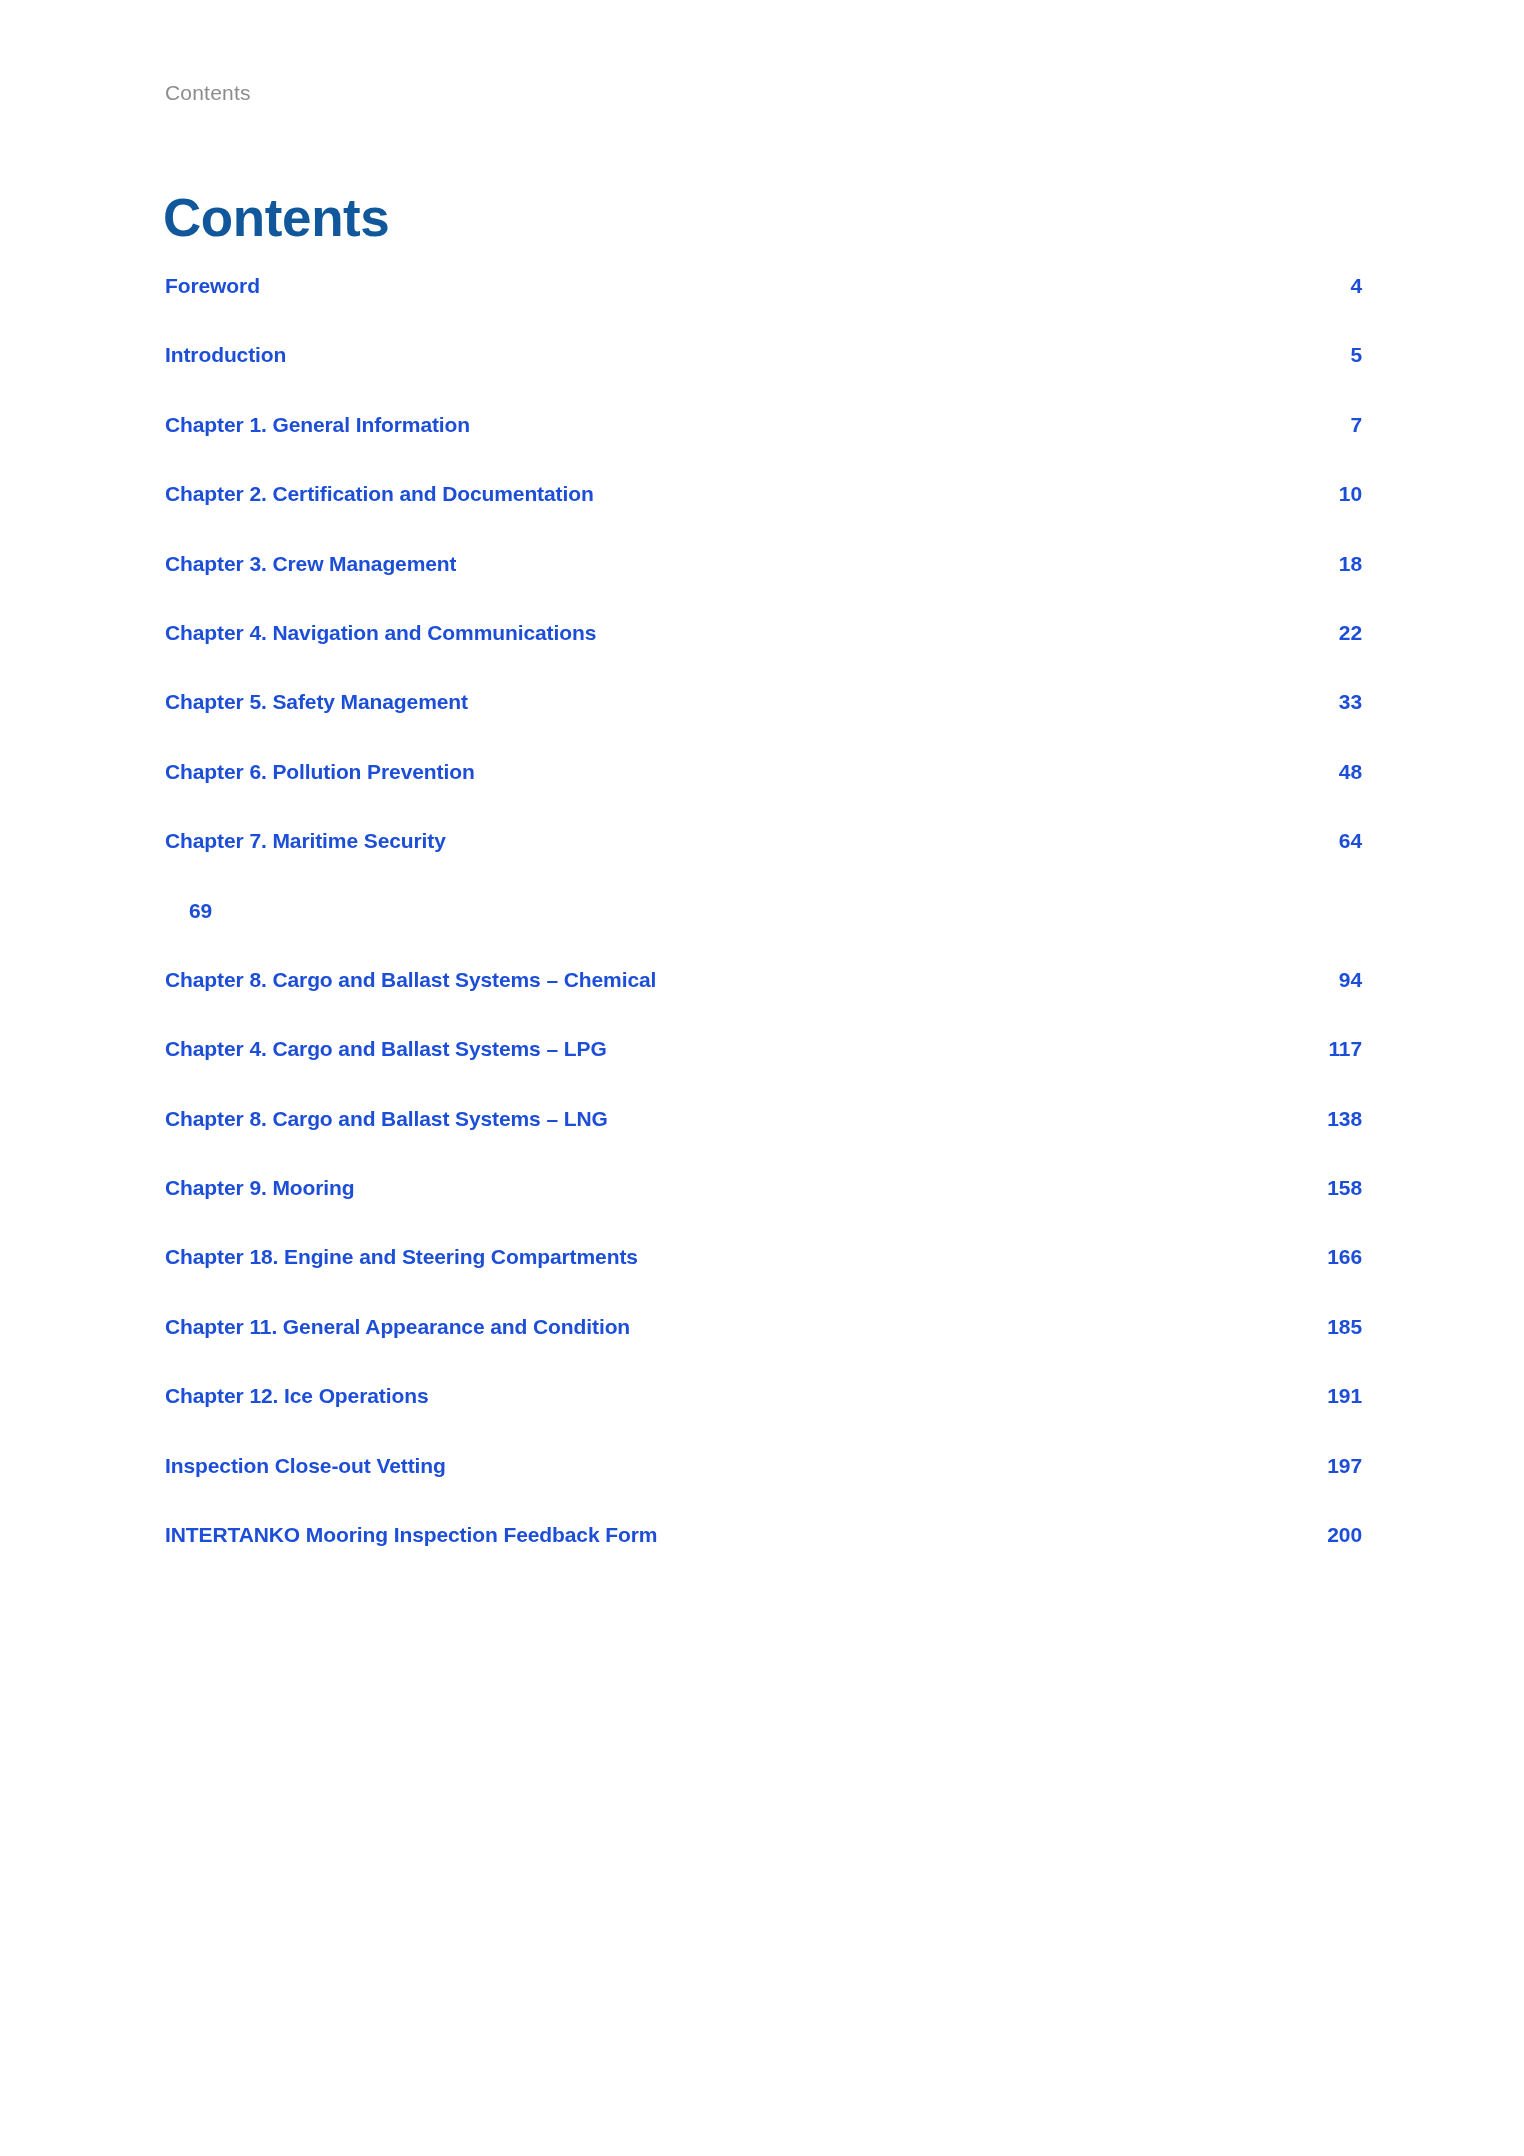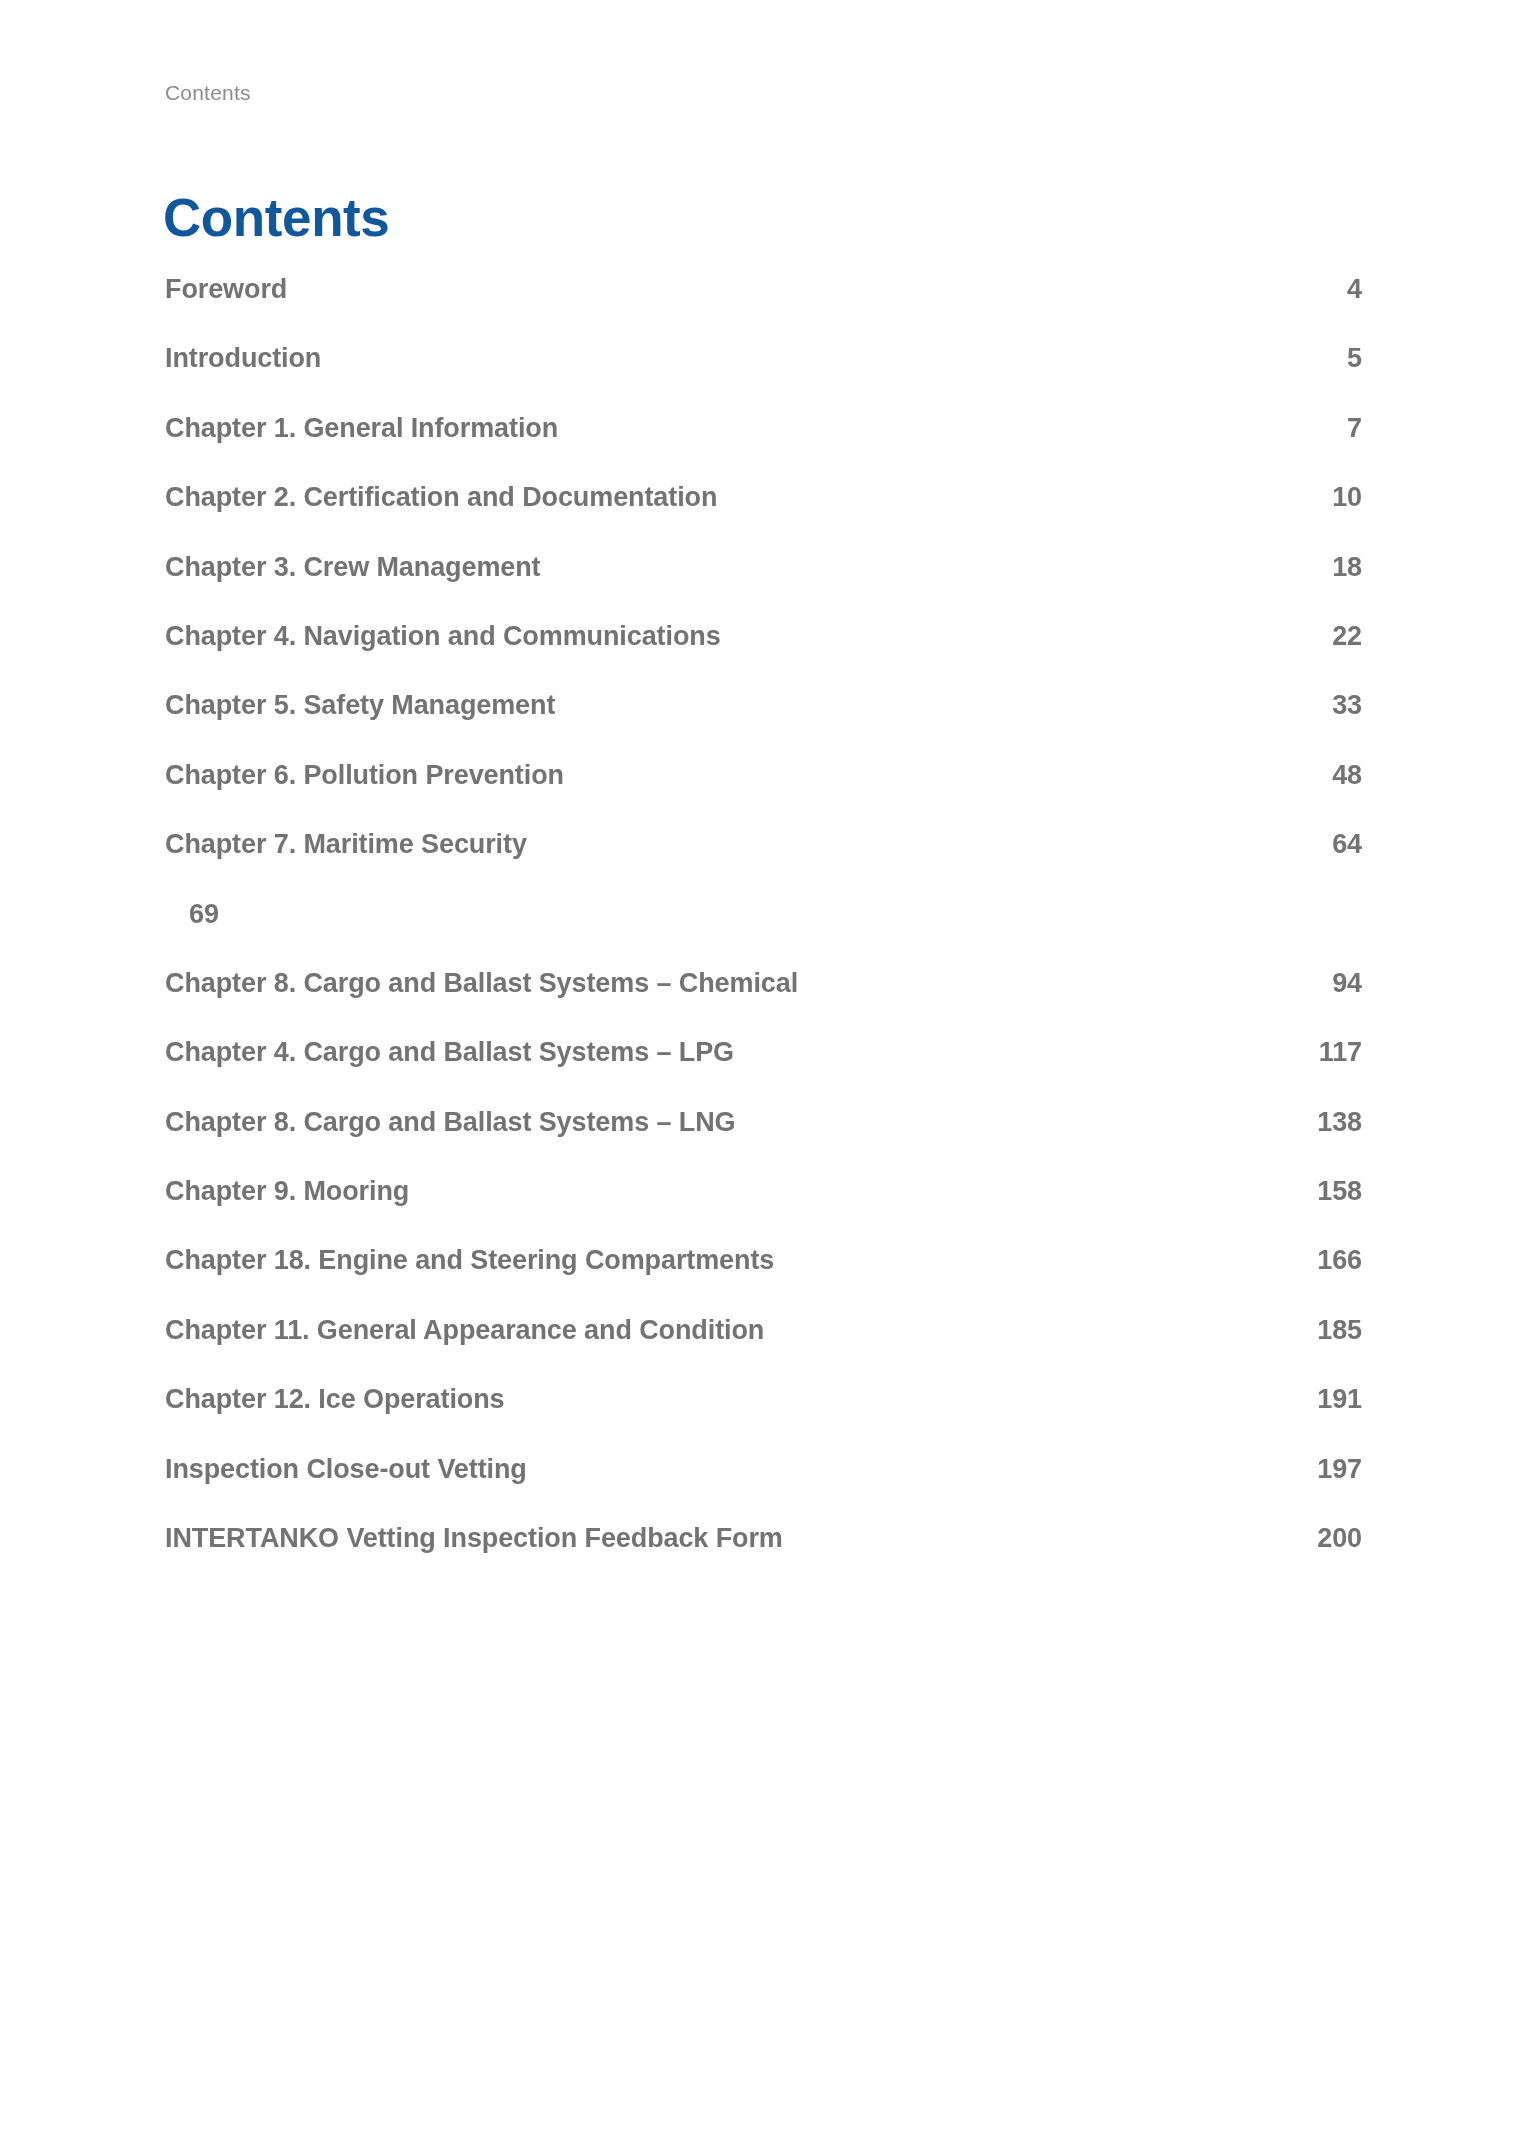--- a/index.html
+++ b/index.html
@@ -52,23 +52,23 @@
     top: 274px;
     width: 1197px;
   }
 
   .toc-entry {
     position: relative;
     display: flex;
     align-items: baseline;
     justify-content: space-between;
     height: 69.4px;
-    font-size: 27px;
+    font-size: 21px;
     font-weight: 700;
-    color: #737373;
+    color: #1d4ed8;
     letter-spacing: -0.1px;
     white-space: nowrap;
   }
 
   .toc-entry .entry-label {
     flex: 0 1 auto;
     overflow: hidden;
   }
 
   .toc-entry .entry-page {
@@ -157,18 +157,18 @@
       </div>
       <div class="toc-entry">
         <span class="entry-label">Chapter 12. Ice Operations</span>
         <span class="entry-page">191</span>
       </div>
       <div class="toc-entry">
         <span class="entry-label">Inspection Close-out Vetting</span>
         <span class="entry-page">197</span>
       </div>
       <div class="toc-entry">
-        <span class="entry-label">INTERTANKO Vetting Inspection Feedback Form</span>
+        <span class="entry-label">INTERTANKO Mooring Inspection Feedback Form</span>
         <span class="entry-page">200</span>
       </div>
     </div>
 
 </div>
 
 </body></html>

